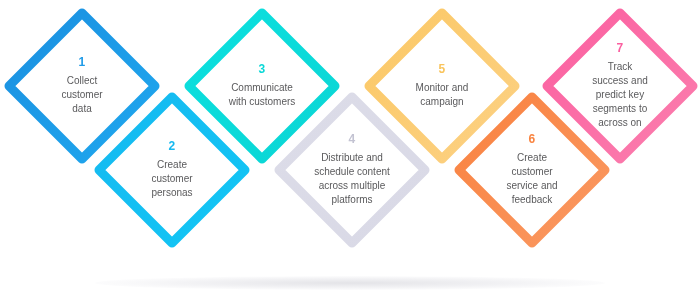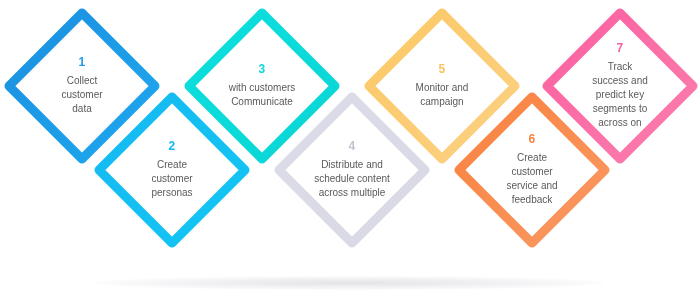--- a/index.html
+++ b/index.html
@@ -138,42 +138,43 @@
         <linearGradient id="g3" x1="0" y1="0" x2="1" y2="1">
           <stop offset="0%" stop-color="#0ce0df"></stop>
           <stop offset="100%" stop-color="#0ad5d4"></stop>
         </linearGradient>
       </defs>
       <path d="M83 10 L156 83 L83 156 L10 83 Z" fill="#ffffff" stroke="url(#g3)" stroke-width="9" stroke-linejoin="round"></path>
     </svg>
     <div class="d-content">
       <div class="d-num" style="color:#0ad8d7">3</div>
       <div class="d-label" style="width:118px">
+        <div>Communicate</div>
         <div>with customers</div>
-        <div>Communicate</div>
       </div>
     </div>
   </div>
 
   <div class="diamond row-bottom z4" style="left:352px">
     <svg viewBox="0 0 166 166">
       <defs>
         <linearGradient id="g4" x1="0" y1="0" x2="1" y2="1">
           <stop offset="0%" stop-color="#dcdce8"></stop>
           <stop offset="100%" stop-color="#d9d9e6"></stop>
         </linearGradient>
       </defs>
       <path d="M83 10 L156 83 L83 156 L10 83 Z" fill="#ffffff" stroke="url(#g4)" stroke-width="9" stroke-linejoin="round"></path>
     </svg>
     <div class="d-content">
       <div class="d-num" style="color:#c3c3d2">4</div>
       <div class="d-label" style="width:120px">
         <div>Distribute and</div>
         <div>schedule content</div>
         <div>across multiple</div>
+        <div>platforms</div>
       </div>
     </div>
   </div>
 
   <div class="diamond row-top z5" style="left:442px">
     <svg viewBox="0 0 166 166">
       <defs>
         <linearGradient id="g5" x1="0" y1="0" x2="1" y2="1">
           <stop offset="0%" stop-color="#fbc865"></stop>
           <stop offset="100%" stop-color="#fcd184"></stop>

